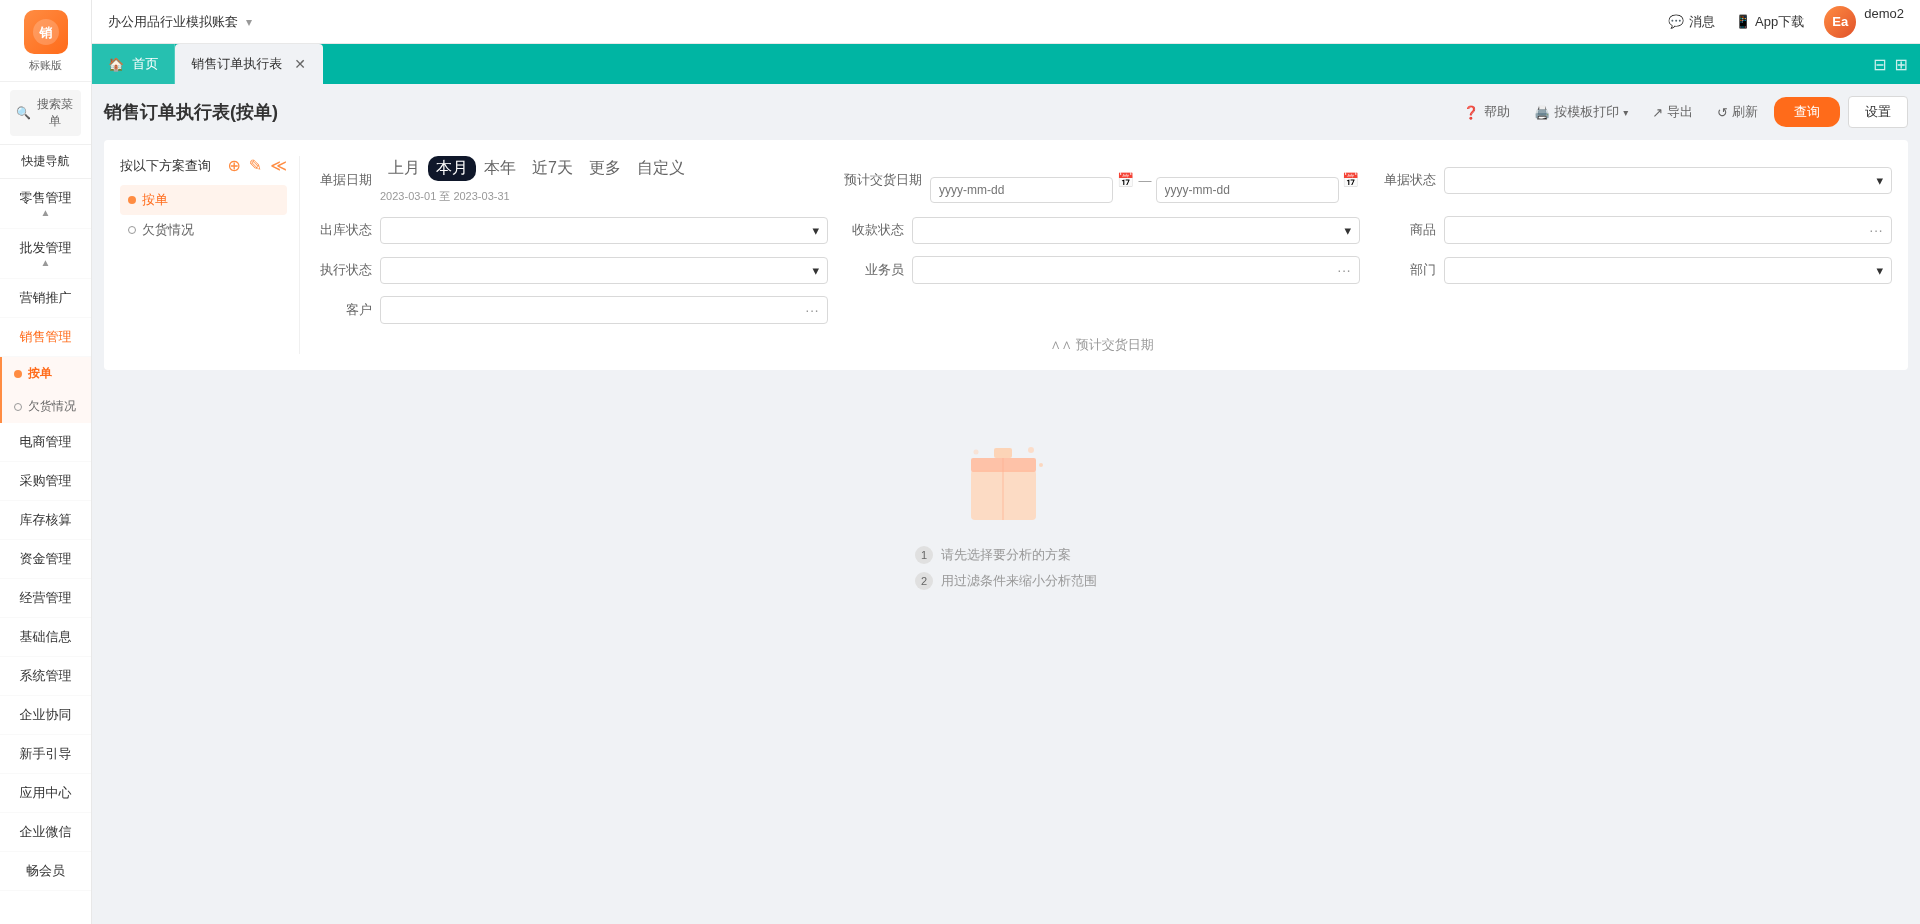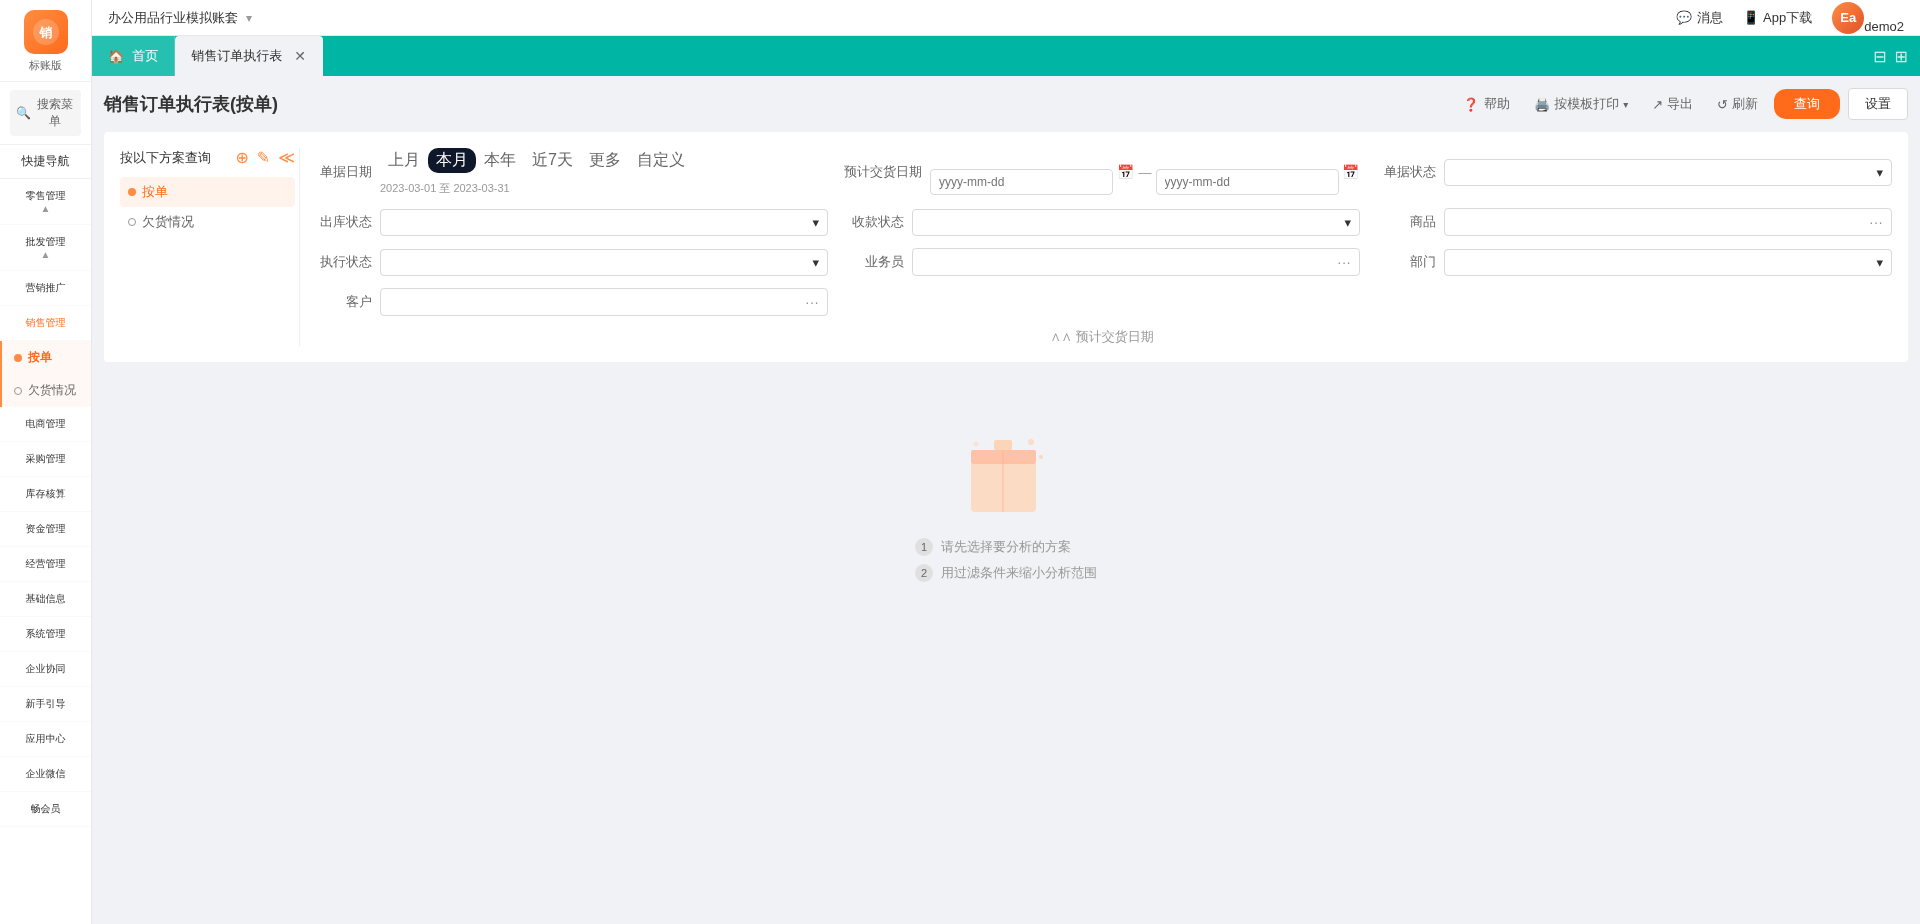--- a/index.html
+++ b/index.html
@@ -73,21 +73,21 @@
       align-items: center;
       padding: 10px 4px;
       cursor: pointer;
       font-size: 12px;
       color: #333;
       border-bottom: 1px solid #f9f9f9;
       transition: background 0.2s;
     }
     .sidebar-item.active { color: #ff6b1a; }
     .sidebar-item .item-label {
-      font-size: 10px;
+      font-size: 13px;
     }
     .sidebar-item .arrow {
       font-size: 10px;
       color: #999;
     }
     .sidebar-sub {
       background: #fff8f5;
       border-left: 2px solid #ff8c42;
     }
     .sidebar-sub-item {
@@ -116,21 +116,21 @@
       flex: 1;
       display: flex;
       flex-direction: column;
       height: 924px;
       overflow: hidden;
     }
 
     
     .topbar {
       background: #fff;
-      height: 36px;
+      height: 44px;
       display: flex;
       align-items: center;
       justify-content: space-between;
       padding: 0 16px;
       border-bottom: 1px solid #e8e8e8;
       flex-shrink: 0;
     }
     .topbar-left {
       display: flex;
       align-items: center;
@@ -277,21 +277,21 @@
       background: white;
       border-radius: 4px;
       padding: 16px;
       display: flex;
       gap: 12px;
     }
     .filter-left {
       width: 180px;
       flex-shrink: 0;
       border-right: 1px solid #f0f0f0;
-      padding-right: 4px;
+      padding-right: 12px;
     }
     .filter-left-header {
       display: flex;
       align-items: center;
       justify-content: space-between;
       margin-bottom: 10px;
     }
     .filter-left-title {
       font-size: 13px;
       color: #333;
@@ -549,21 +549,21 @@
     </div>
     <div class="topbar-right">
       <button class="topbar-btn">
         <span>💬</span>
         <span>消息</span>
       </button>
       <button class="topbar-btn">
         <span>📱</span>
         <span>App下载</span>
       </button>
-      <div style="display:flex;align-items:flex-end;gap:0;cursor:pointer;">
+      <div style="display:flex;align-items:flex-start;gap:8px;cursor:pointer;">
         <div class="avatar">Ea</div>
         <span class="user-name">demo2</span>
       </div>
     </div>
   </div>
 
   <div class="tabbar">
     <div class="tab home">
       <span>🏠</span>
       <span>首页</span>

